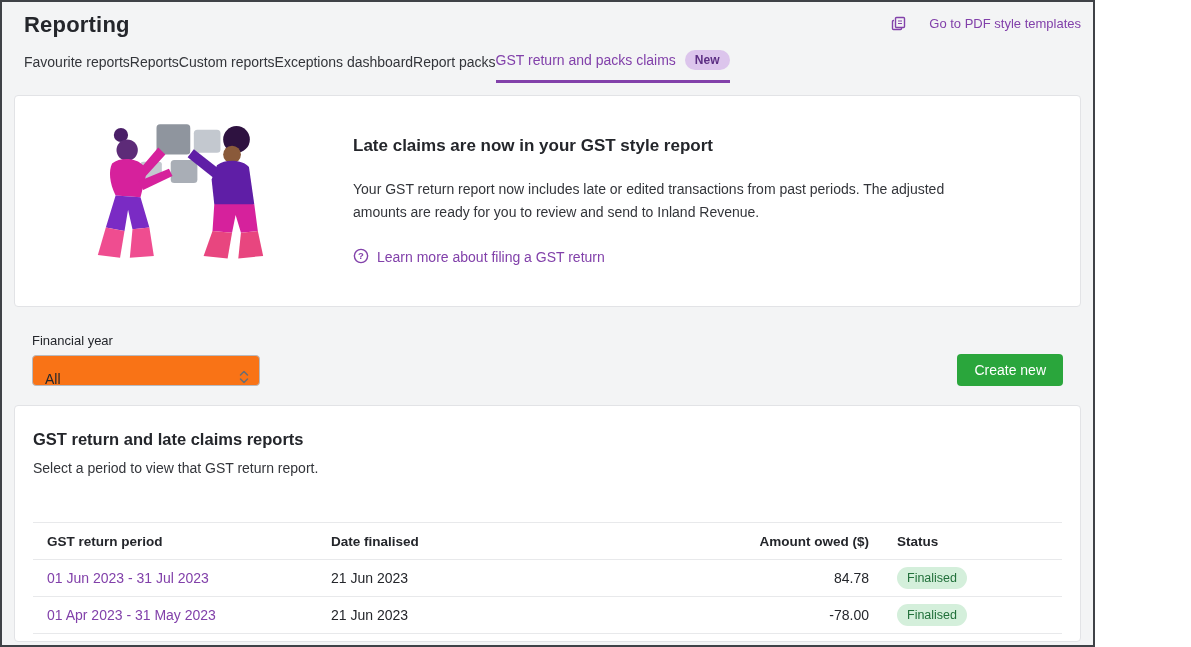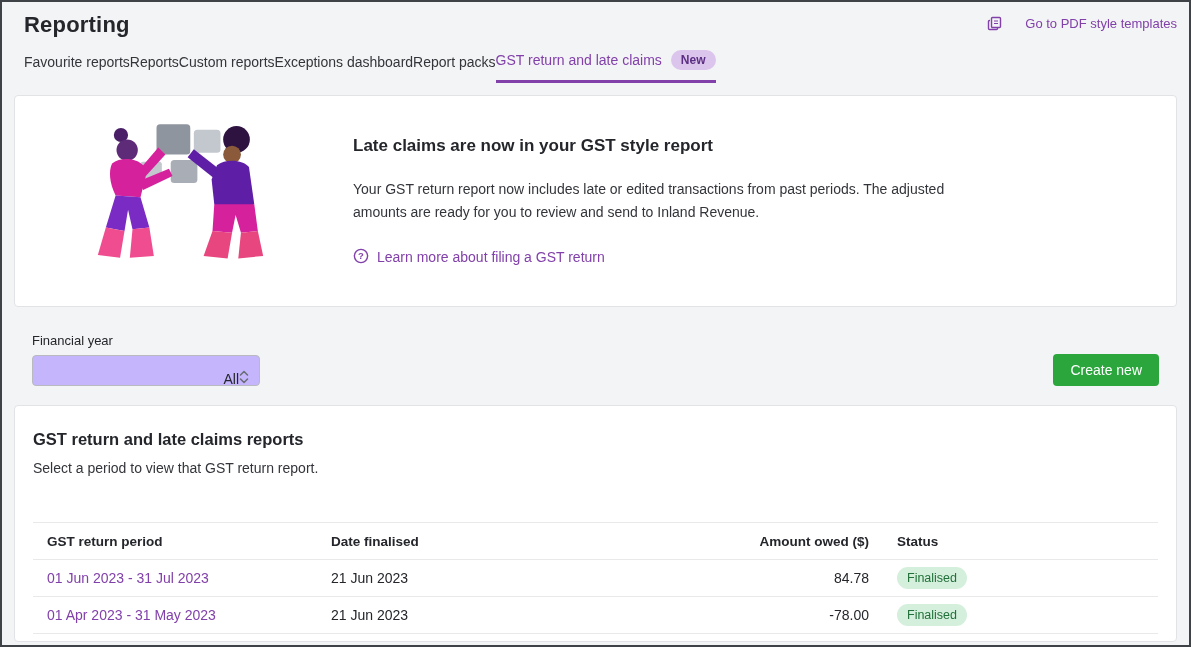--- a/index.html
+++ b/index.html
@@ -1,18 +1,18 @@
 <!DOCTYPE html>
 <html style="--accent: #8241aa; --green: #2aa63c; --badge-new-bg: #dcc5ec; --badge-new-text: #5c2e83; --status-bg: #d4efdb; --status-text: #21703a;"><head>
 <meta charset="utf-8">
 <style>
   * { margin:0; padding:0; box-sizing:border-box; }
   html,body { background:#ffffff; font-family:"Liberation Sans", sans-serif; }
   .screen{
-    width:1191px; height:647px;
+    width:1095px; height:647px;
     border:2px solid #3f4247;
     background:#f3f4f5;
     overflow:hidden;
     position:relative;
   }
   
   .topbar{
     display:flex; justify-content:space-between; align-items:flex-start;
     padding:10px 12px 0 22px;
   }
@@ -64,22 +64,22 @@
   }
 
   
   .filter-row{
     display:flex; justify-content:space-between; align-items:flex-end;
     padding:26px 30px 19px 30px;
   }
   .fy-label{ font-size:13px; color:#24262b; margin-bottom:7px; }
   .fy-select{
     width:228px; height:31px;
-    background:#c4b5fd; border:1px solid #b8babf; border-radius:4px;
-    display:flex; align-items:center; justify-content:flex-end;
+    background:#f97316; border:1px solid #b8babf; border-radius:4px;
+    display:flex; align-items:center; justify-content:space-between;
     padding:16px 10px 0 12px; font-size:14px; color:#24262b; cursor:pointer;
   }
   .btn-create{
     background:var(--green); color:#ffffff;
     font-size:14px; font-family:"Liberation Sans", sans-serif;
     height:32px; padding:0 17px;
     border:none; border-radius:4px; cursor:pointer;
   }
 
   
@@ -137,21 +137,21 @@
     <div class="tab">
       <span>Custom reports</span>
     </div>
     <div class="tab">
       <span>Exceptions dashboard</span>
     </div>
     <div class="tab">
       <span>Report packs</span>
     </div>
     <div class="tab active">
-      <span>GST return and late claims</span>
+      <span>GST return and packs claims</span>
       <span class="badge-new">New</span>
     </div>
   </div>
 
   <div class="card hero">
     <div class="hero-illus">
       <svg viewBox="0 0 230 180" width="205" height="160">
 
         <rect x="88" y="6" width="38" height="34" rx="4" fill="#8f959e"></rect>
         <rect x="130" y="12" width="30" height="26" rx="4" fill="#c3c8cf"></rect>

